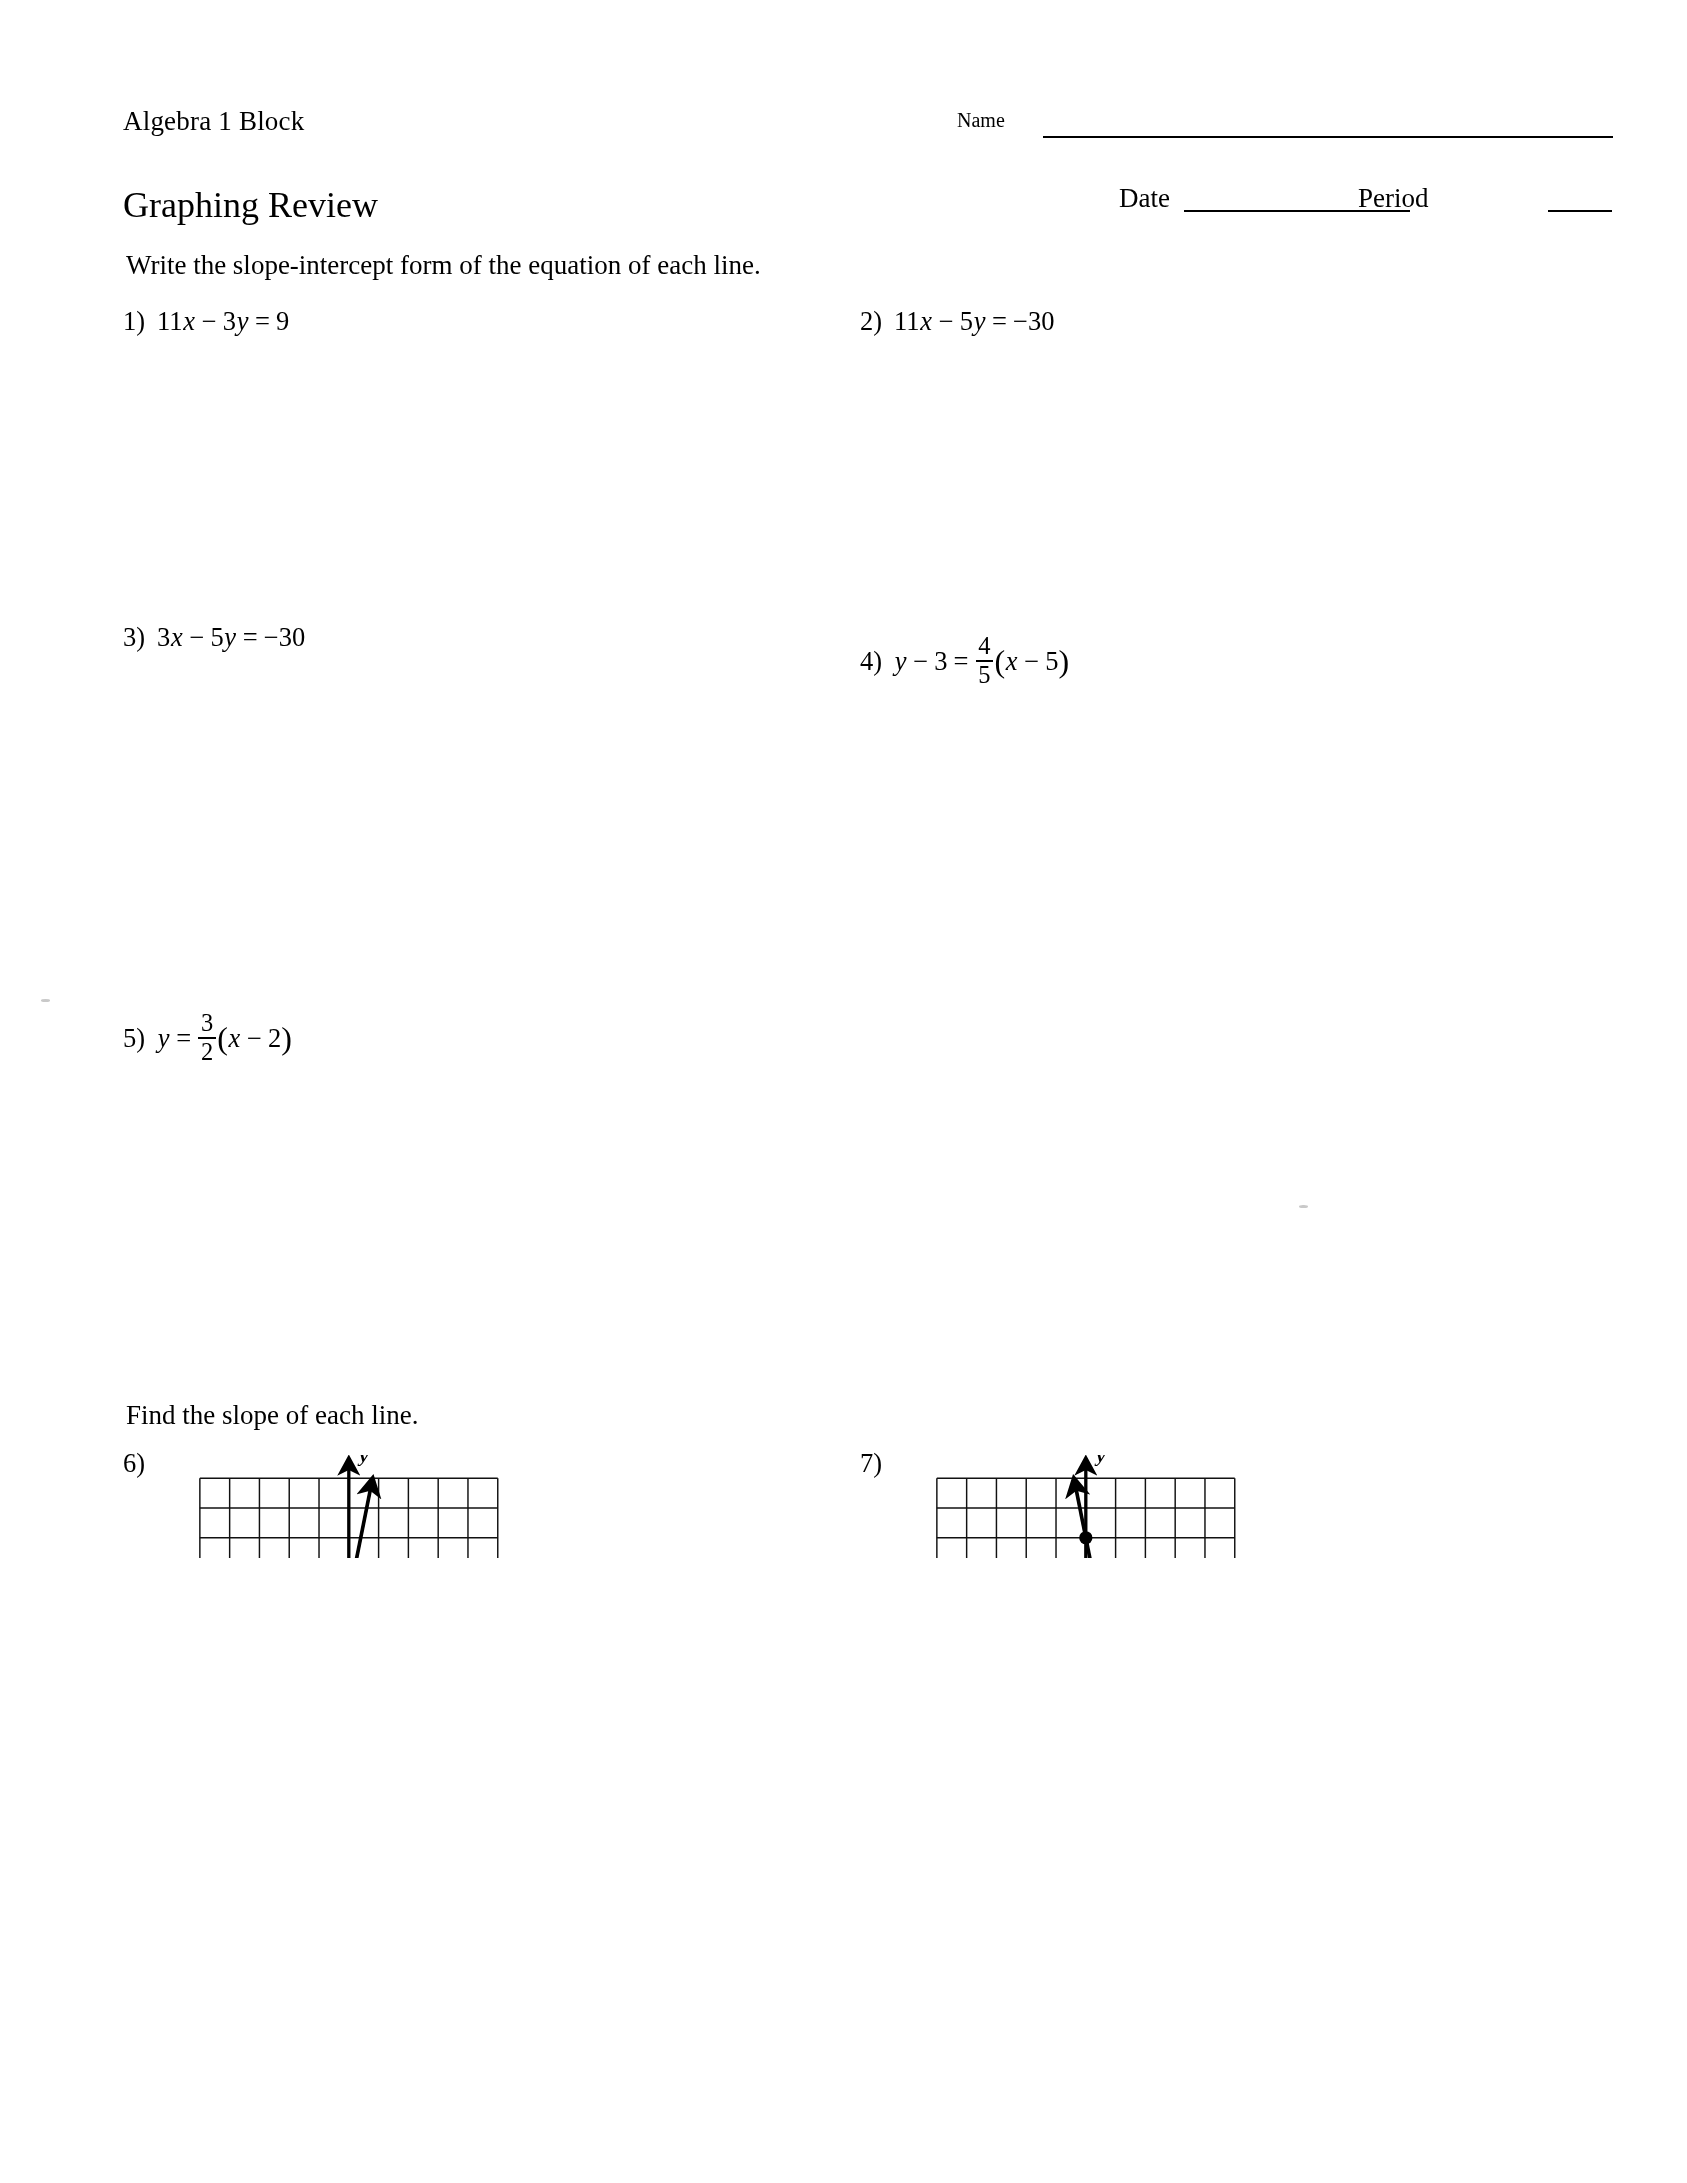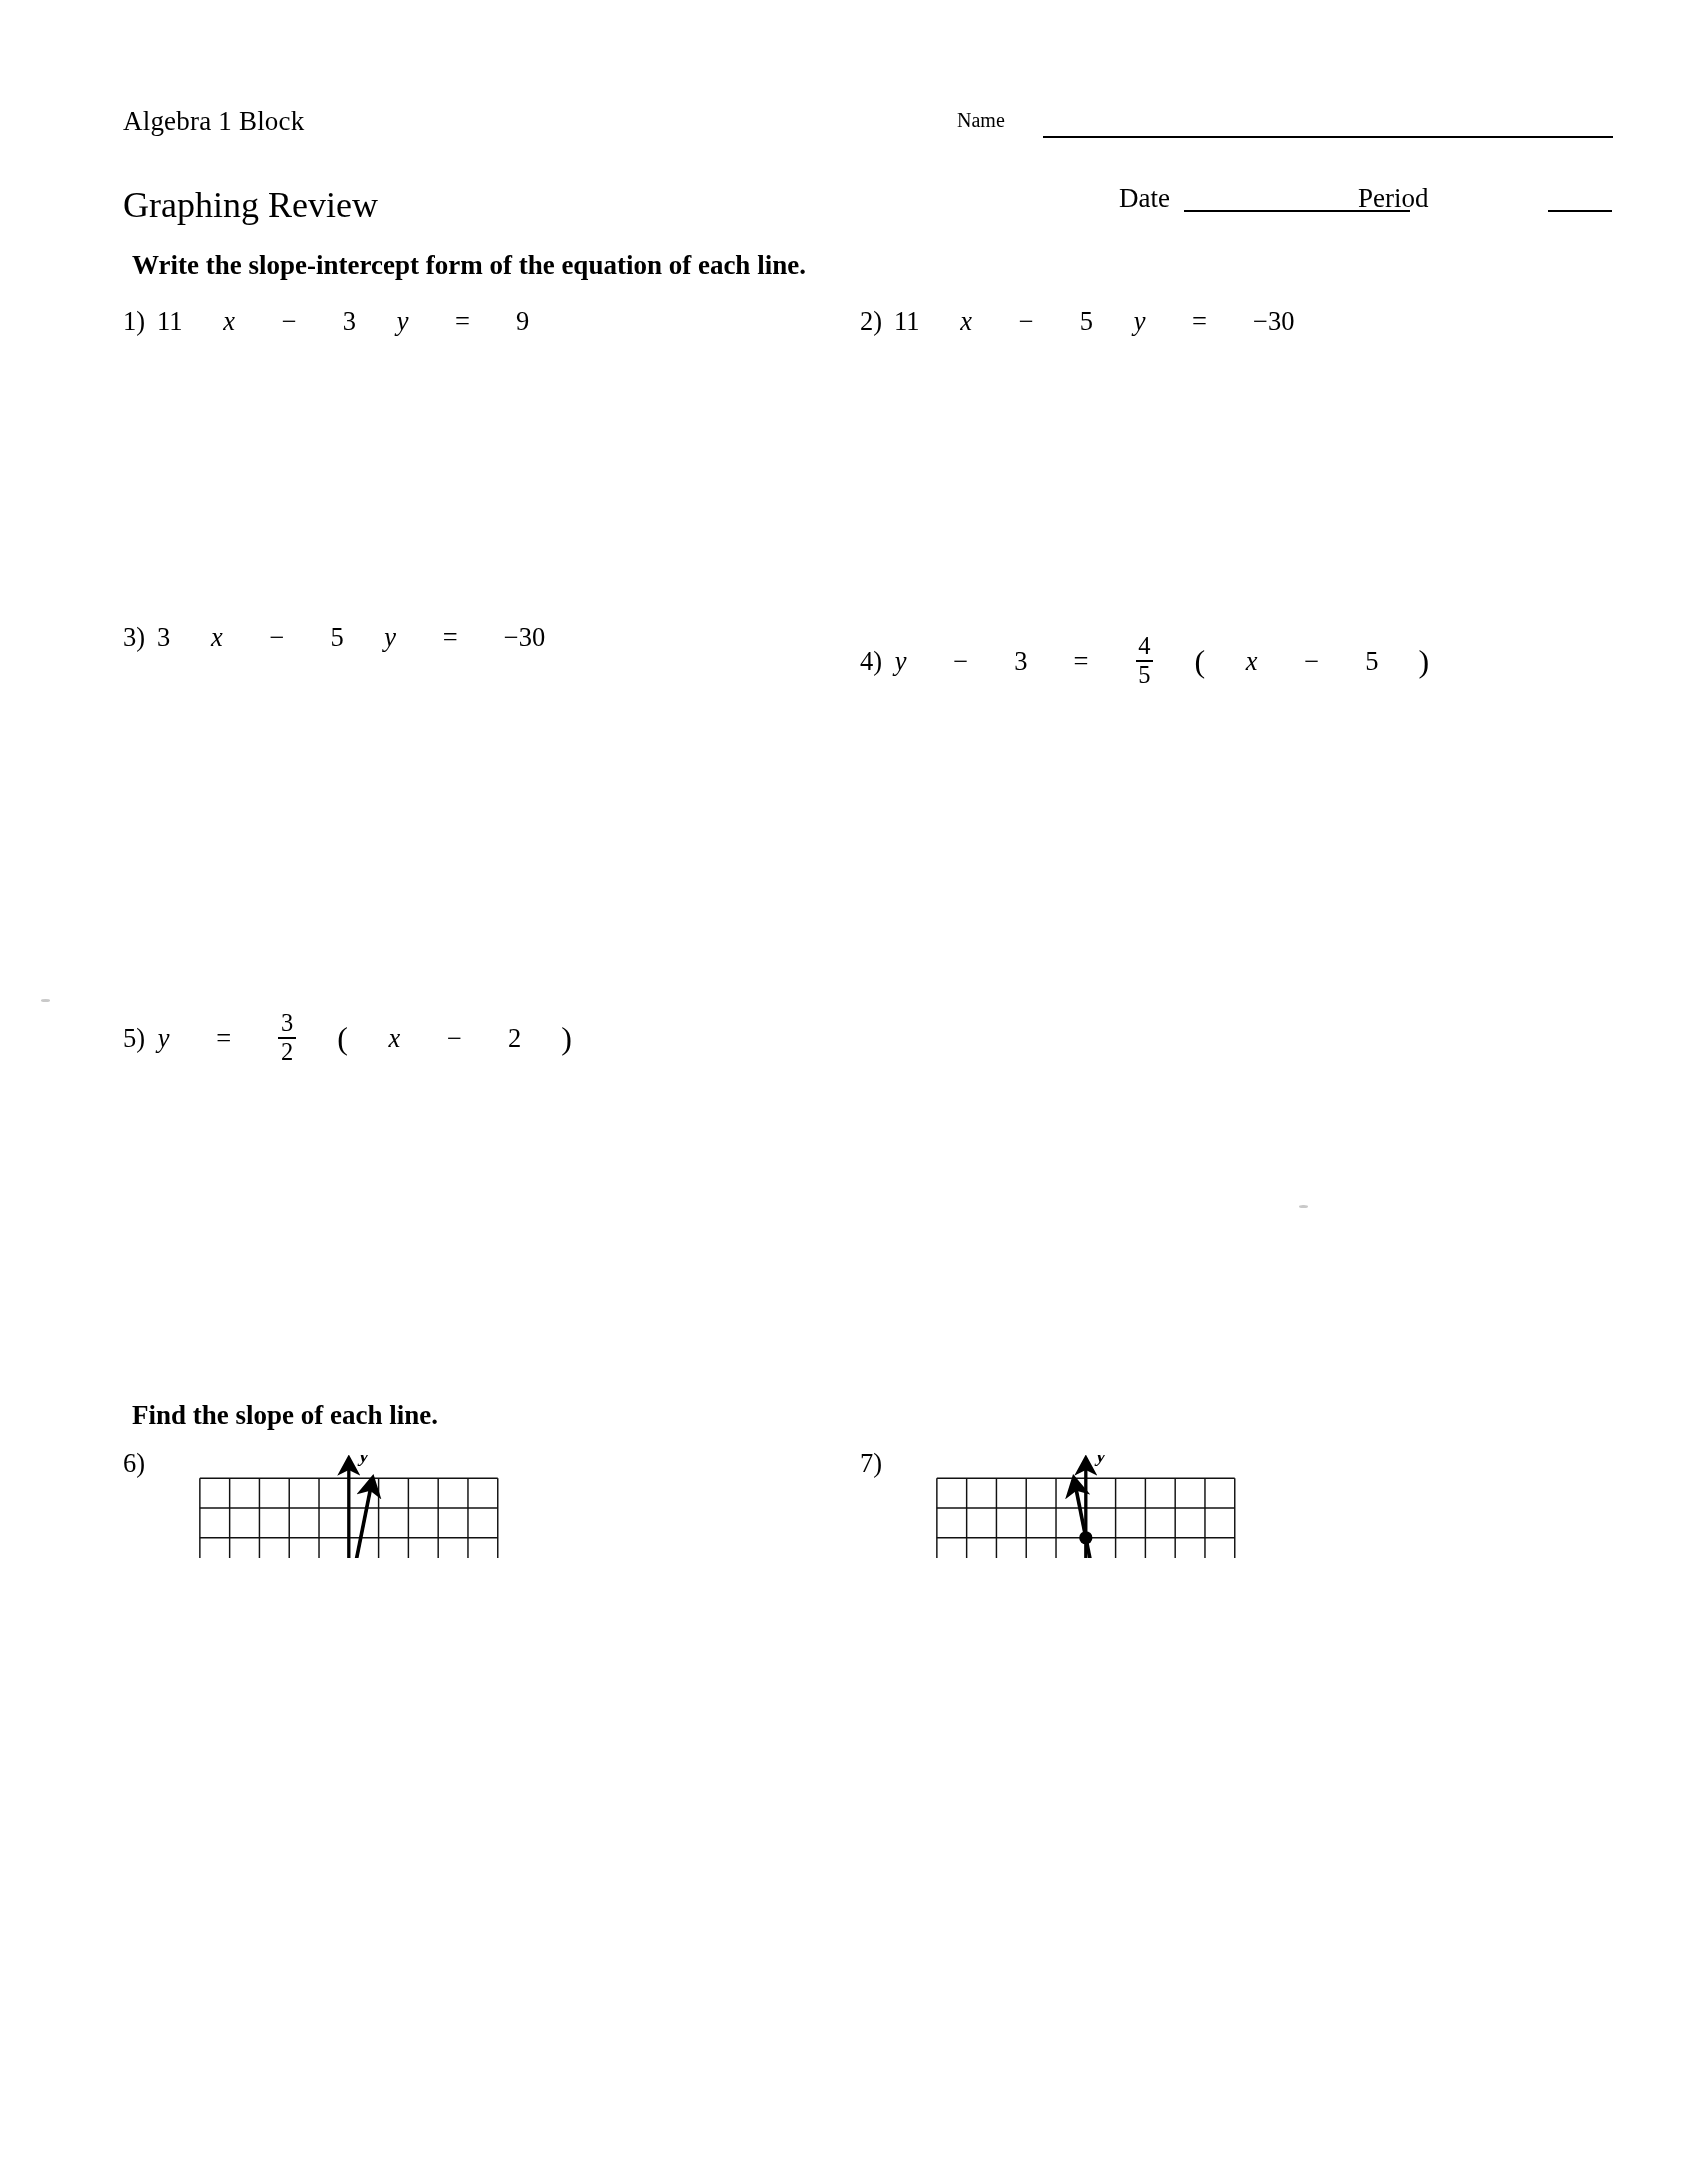--- a/index.html
+++ b/index.html
@@ -80,44 +80,42 @@
     top: 210px;
     width: 64px;
     height: 2px;
     background: #000;
   }
 
   
   .direction {
     position: absolute;
     font-size: 27px;
-    font-weight: bold;
-    white-space: nowrap;
-    margin-left: 6px;
+    font-weight: normal;
+    white-space: nowrap;
   }
   .dir-1 { left: 126px; top: 250px; }
   .dir-2 { left: 126px; top: 1400px; }
 
   
   .problem {
     position: absolute;
     font-size: 26.5px;
     white-space: nowrap;
     display: flex;
     align-items: center;
   }
   .pnum {
     display: inline-block;
     margin-right: 12px;
   }
   .eq {
     display: inline-flex;
     align-items: center;
     font-style: normal;
-    gap: 40px;
   }
   .eq .v {
     font-style: italic;
     padding: 0 0.7px;
   }
   .eq .op {
     padding: 0 6px;
   }
   .eq .paren {
     font-size: 32px;

